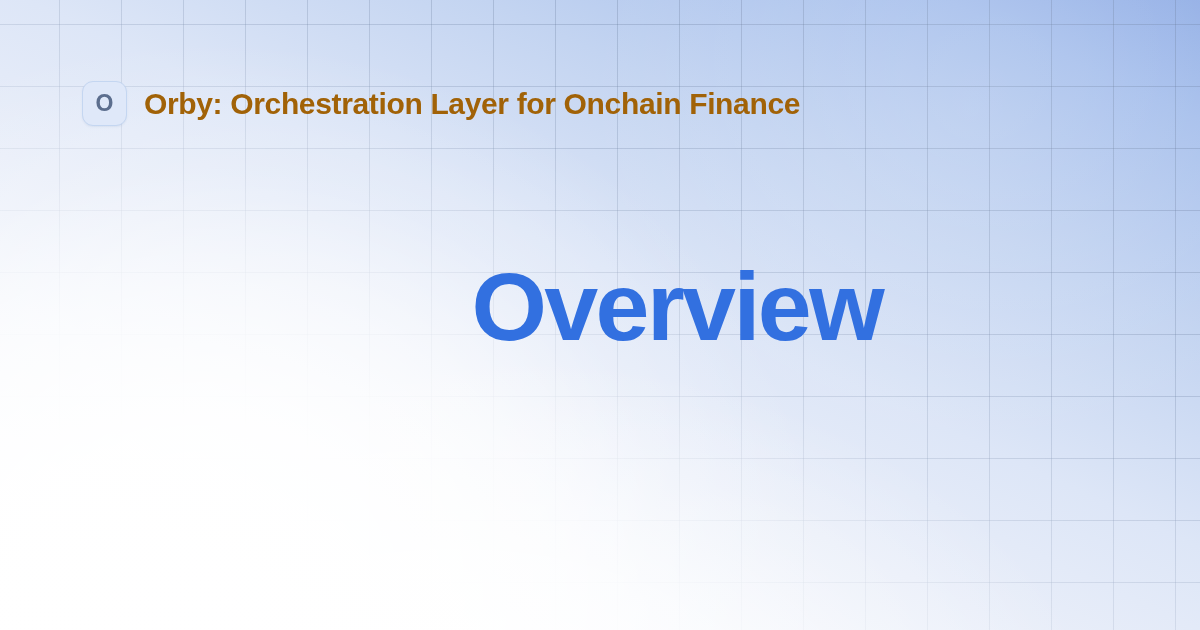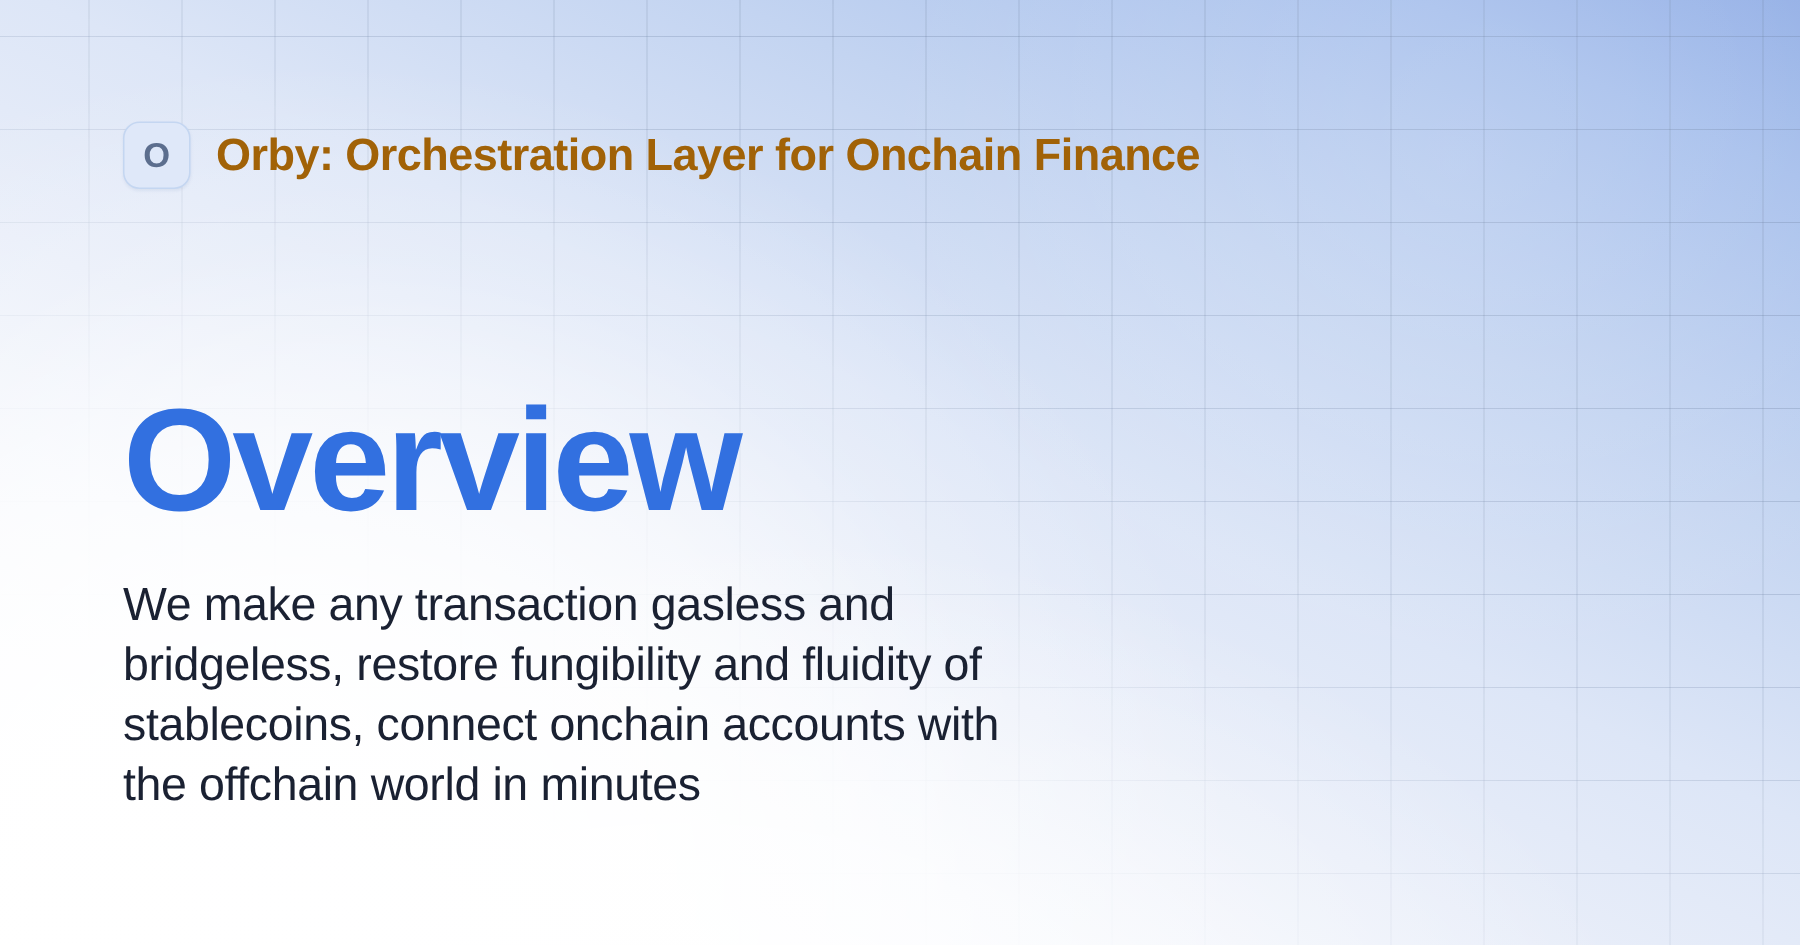--- a/index.html
+++ b/index.html
@@ -159,20 +159,21 @@
     width: 800px;
   }
 
   .hero-heading {
     font-size: 97px;
     font-weight: 700;
     color: #3270e0;
     letter-spacing: -2.6px;
     line-height: 1.0;
     margin: 0;
+    text-align: right;
   }
 
   .hero-body {
     margin: 0;
     padding-top: 28px;
     font-size: 31px;
     font-weight: 400;
     color: #1a2132;
     line-height: 40px;
     letter-spacing: -0.25px;
@@ -199,22 +200,16 @@
 
     <div class="header-row">
       <div class="logo-badge">
         <span class="logo-badge-letter">O</span>
       </div>
       <div class="header-title">Orby: Orchestration Layer for Onchain Finance</div>
     </div>
 
     <div class="hero">
       <h1 class="hero-heading">Overview</h1>
-      <p class="hero-body">
-        <span class="line">We make any transaction gasless and</span>
-        <span class="line">bridgeless, restore fungibility and fluidity of</span>
-        <span class="line">stablecoins, connect onchain accounts with</span>
-        <span class="line">the offchain world in minutes</span>
-      </p>
     </div>
 
   </div>
 </div>
 
 </body></html>

